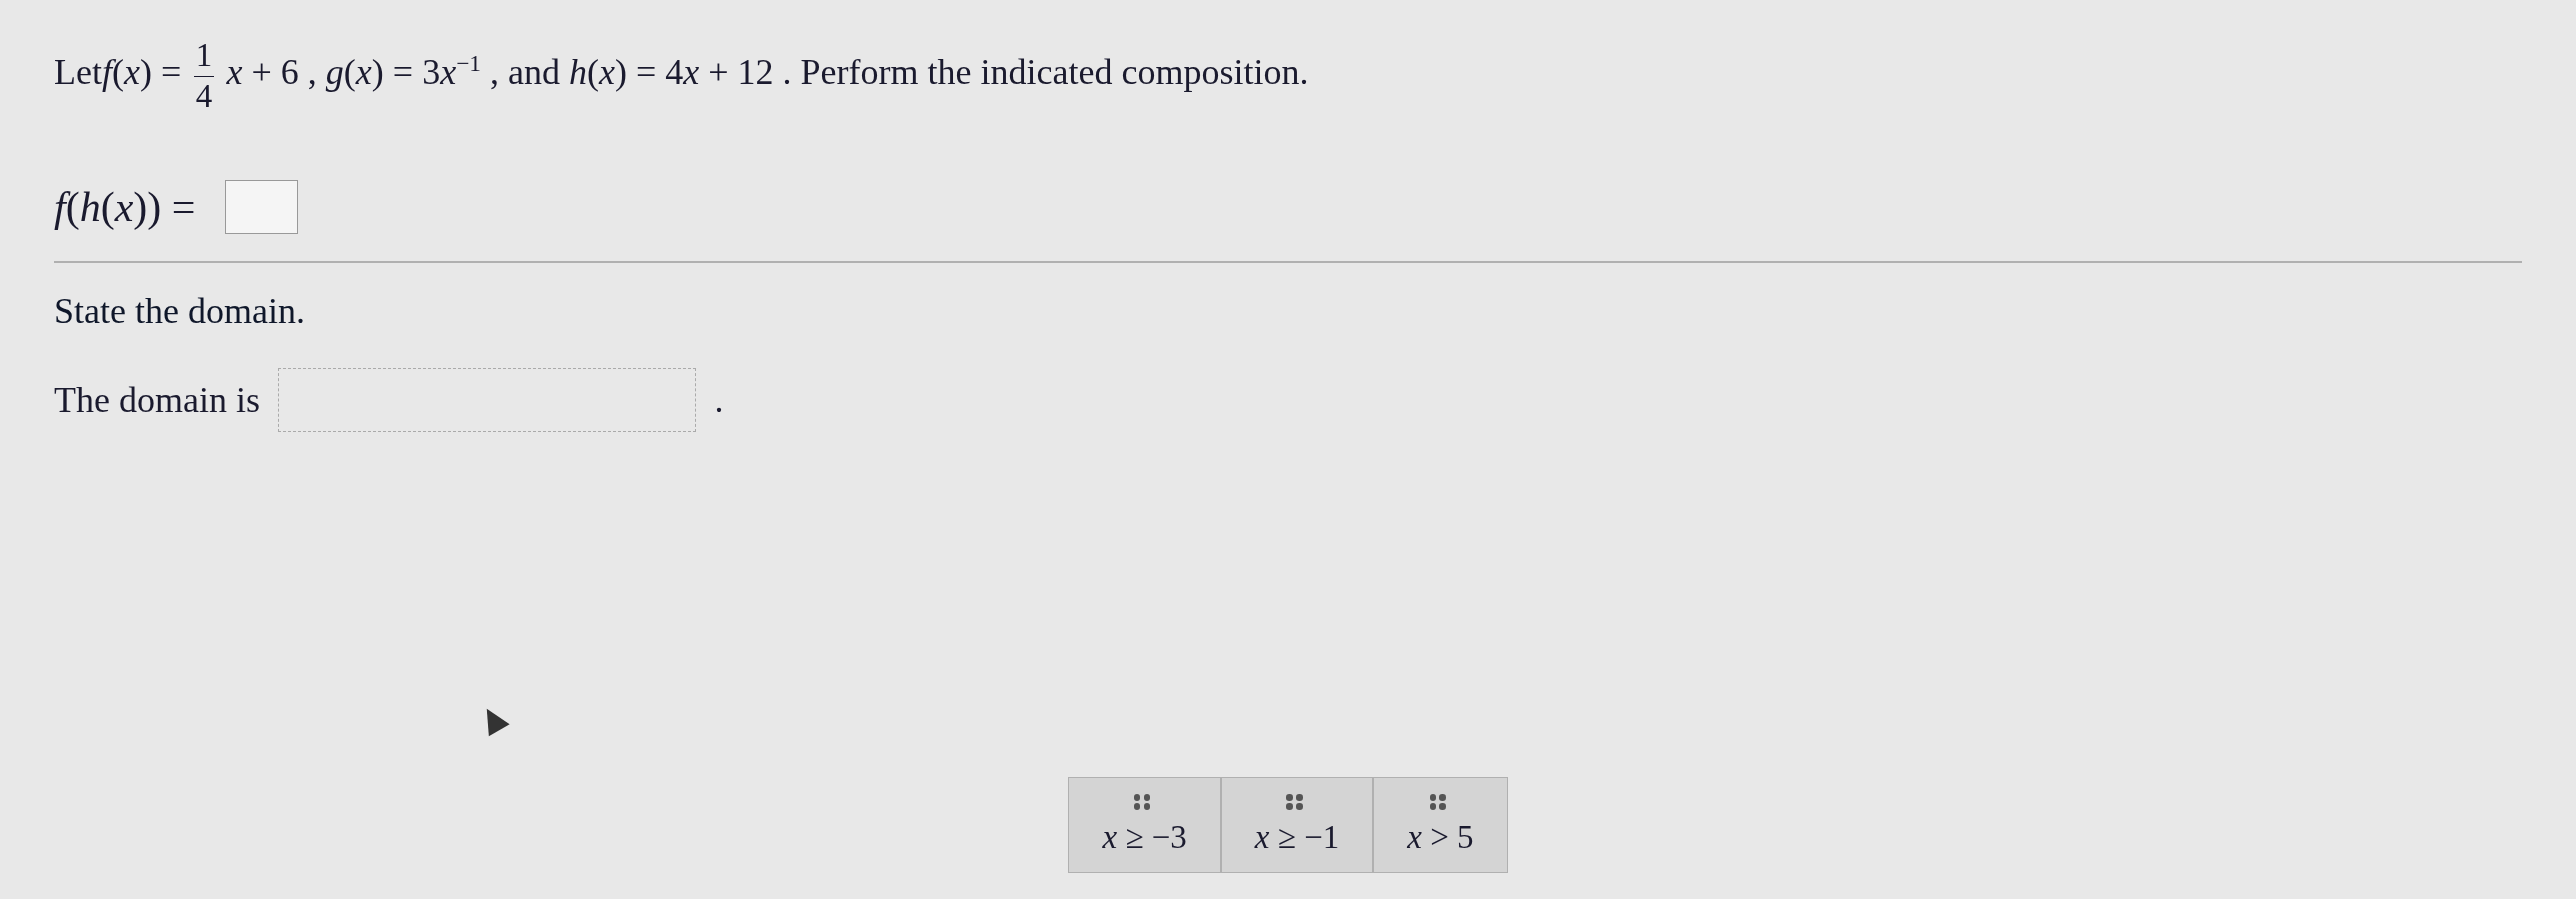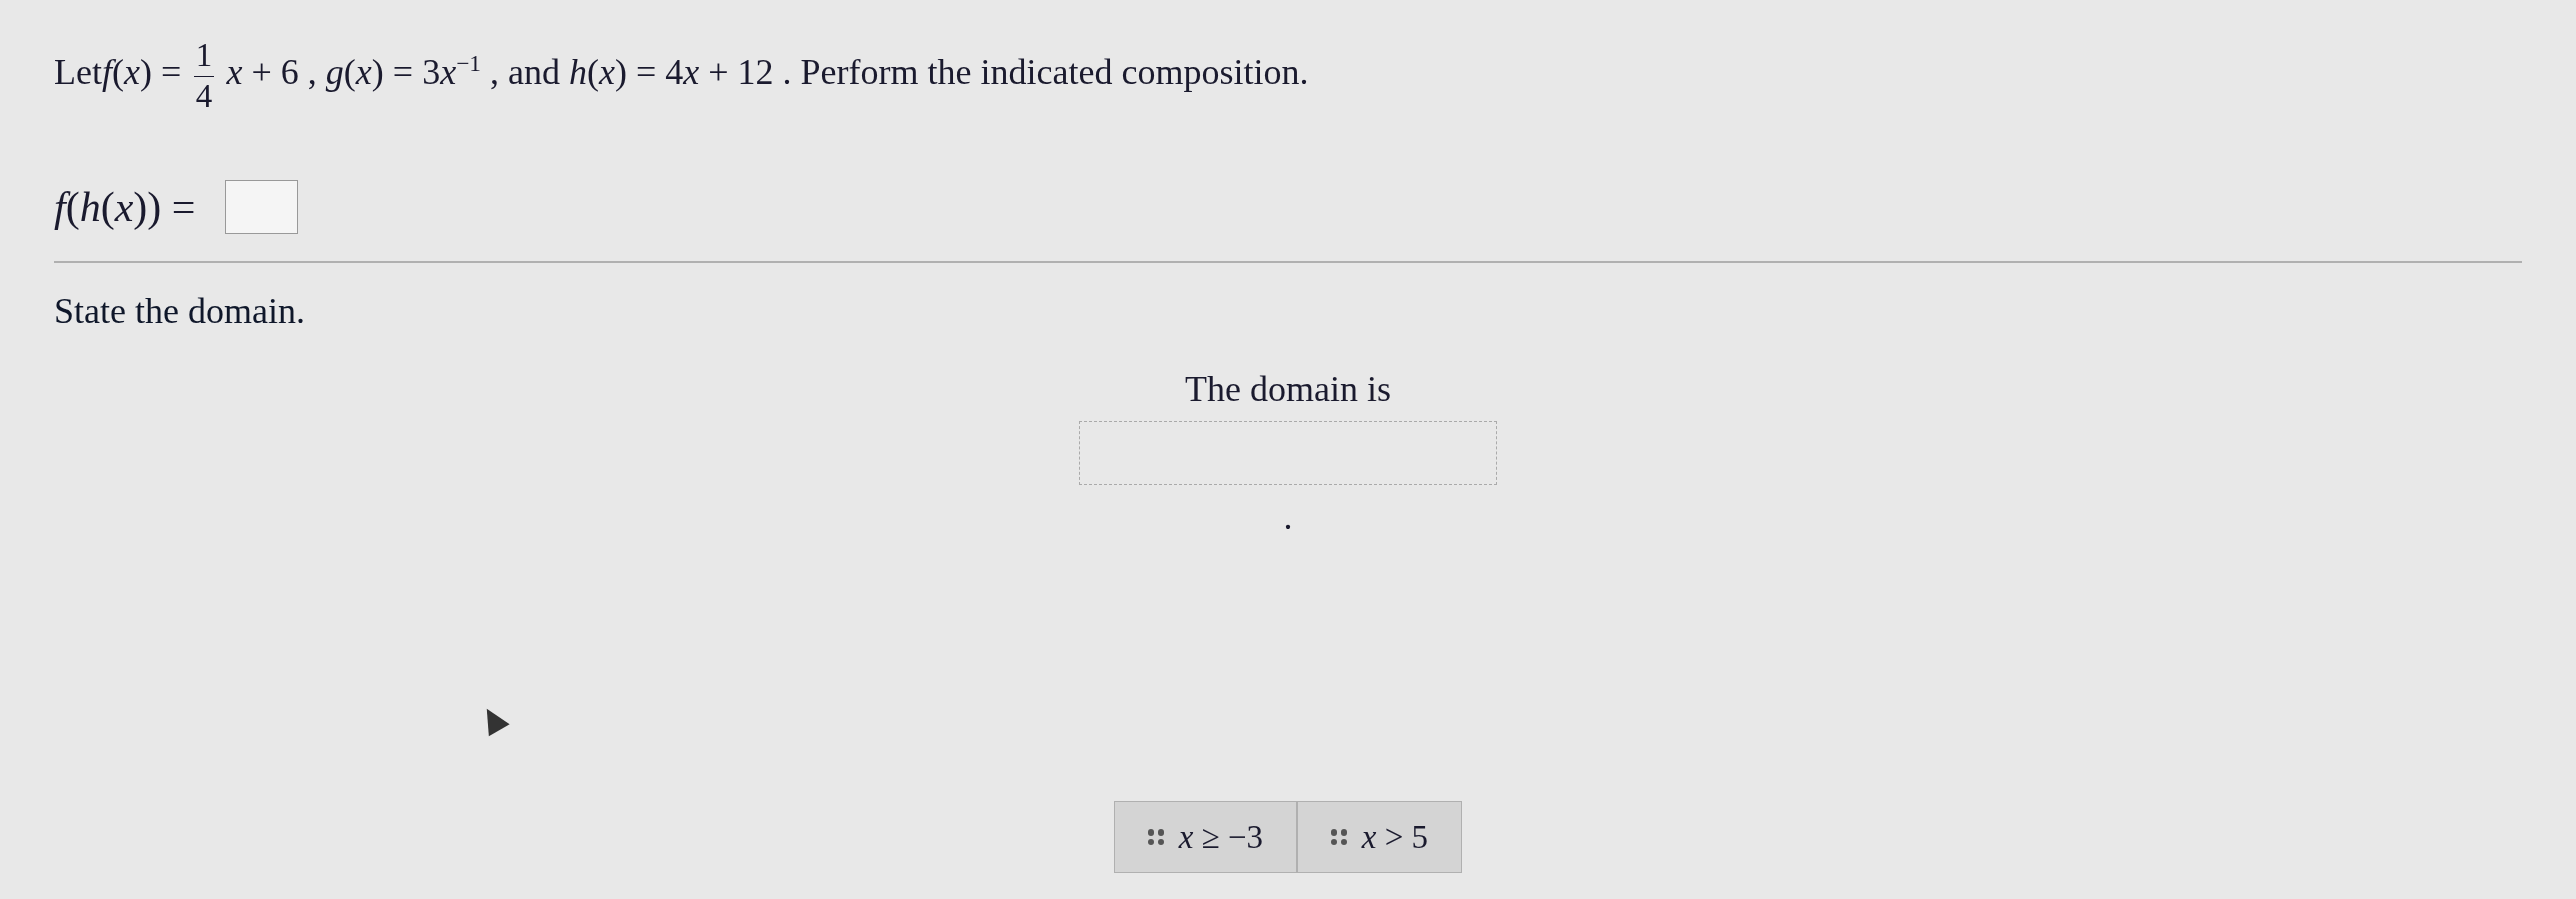--- a/index.html
+++ b/index.html
@@ -79,21 +79,20 @@
       margin-bottom: 36px;
     }
 
     .domain-line {
       font-size: 36px;
       color: #1a1a2e;
       display: flex;
       align-items: center;
       gap: 11px;
       margin-bottom: 54px;
-      flex-direction: column;
     }
 
     .domain-input-box {
       display: inline-block;
       width: 418px;
       height: 64px;
       border: 1.8px dashed #aaa;
       background: transparent;
       margin: 0 7.3px;
       vertical-align: middle;
@@ -116,20 +115,21 @@
       align-items: center;
       gap: 9px;
       padding: 16.3px 33px;
       border: 1.8px solid #b0b0b0;
       background: #d4d4d4;
       font-size: 33px;
       color: #1a1a2e;
       cursor: pointer;
       white-space: nowrap;
       font-family: Georgia, 'Times New Roman', serif;
+      flex-direction: column;
     }
 
     .answer-chip.selected {
       background: #3a5a8a;
       color: #ffffff;
       border-color: #3a5a8a;
     }
 
     .drag-dots {
       display: inline-flex;
@@ -227,20 +227,33 @@
         <span class="drag-dots-row">
             <span class="dot"></span>
             <span class="dot"></span>
           </span>
       </span>
       <span><i>x</i> ≥ −3</span>
     </div>
 
 
 
+    <div class="answer-chip">
+      <span class="drag-dots">
+        <span class="drag-dots-row">
+            <span class="dot"></span>
+            <span class="dot"></span>
+          </span>
+        <span class="drag-dots-row">
+            <span class="dot"></span>
+            <span class="dot"></span>
+          </span>
+      </span>
+      <span><i>x</i> ≥ −1</span>
+    </div>
 
     <div class="answer-chip">
       <span class="drag-dots">
         <span class="drag-dots-row">
             <span class="dot"></span>
             <span class="dot"></span>
           </span>
         <span class="drag-dots-row">
             <span class="dot"></span>
             <span class="dot"></span>

